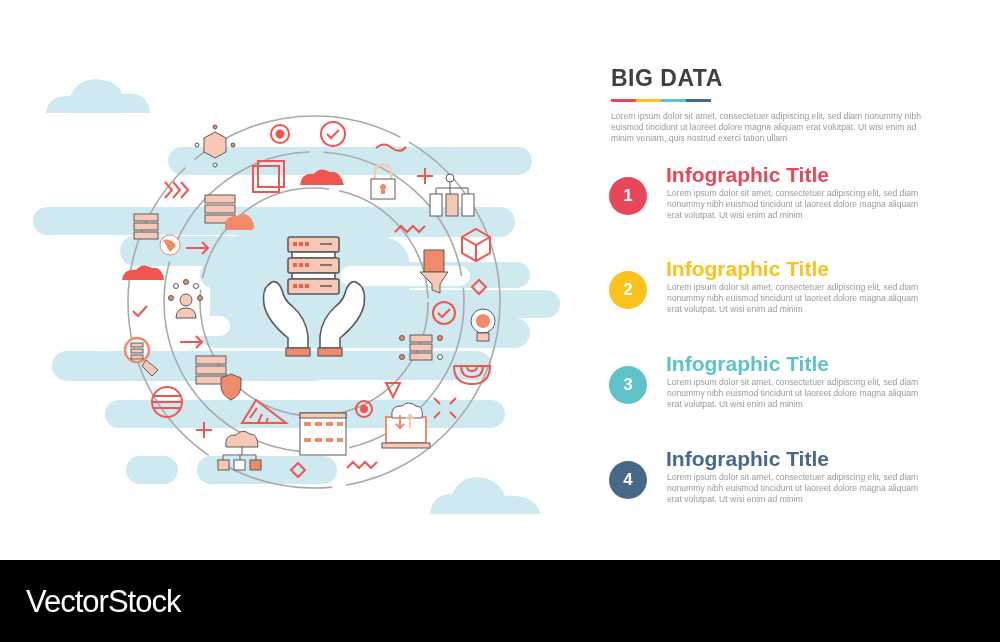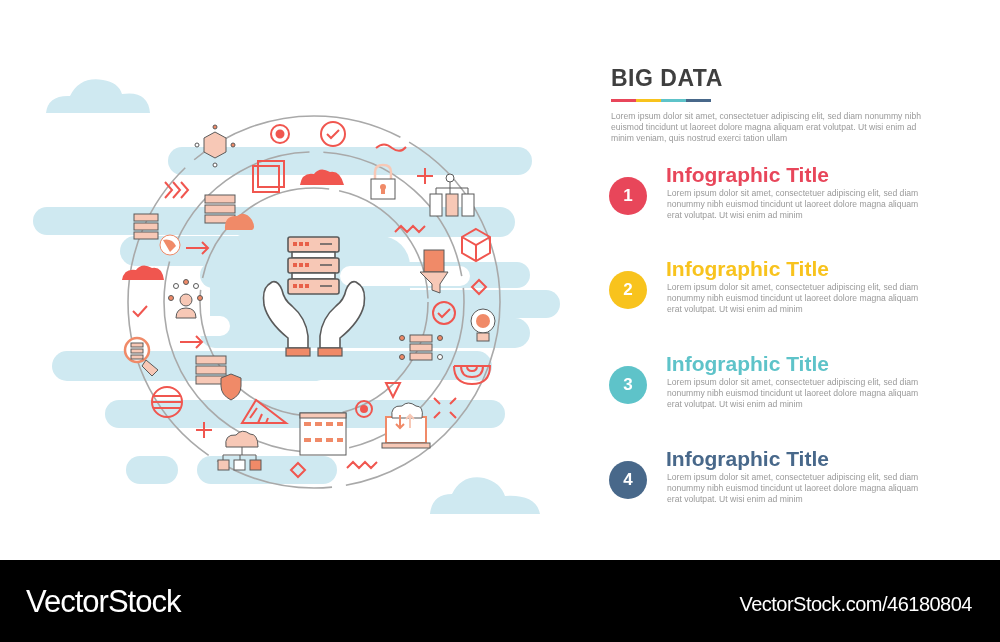--- a/index.html
+++ b/index.html
@@ -267,14 +267,13 @@
 
   <div class="item" style="top:449px;">
     <div class="num" style="background:#48688a">4</div>
     <div class="item-title" style="color:#48688a">Infographic Title</div>
     <div class="item-body">Lorem ipsum dolor sit amet, consectetuer adipiscing elit, sed diam nonummy nibh euismod tincidunt ut laoreet dolore magna aliquam erat volutpat. Ut wisi enim ad minim</div>
   </div>
 </div>
 
 <div class="footer">
   <div class="brand">VectorStock</div>
-  <div class="stock-id">VectorStock.com/46180804</div>
 </div>
 
 </body></html>

